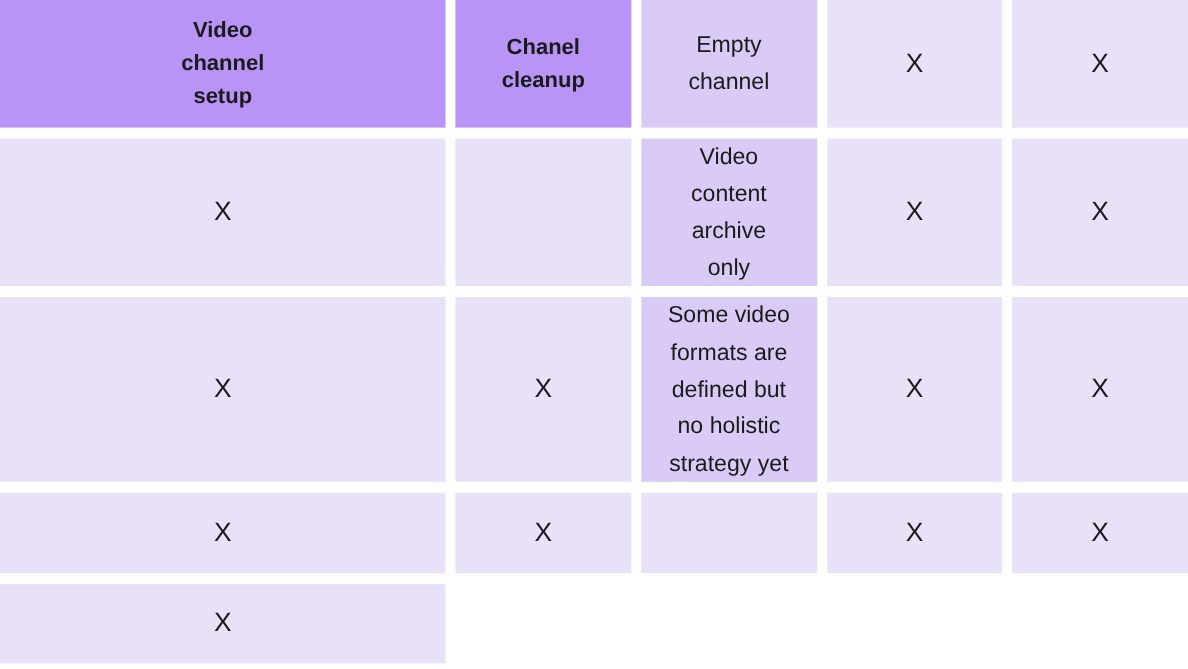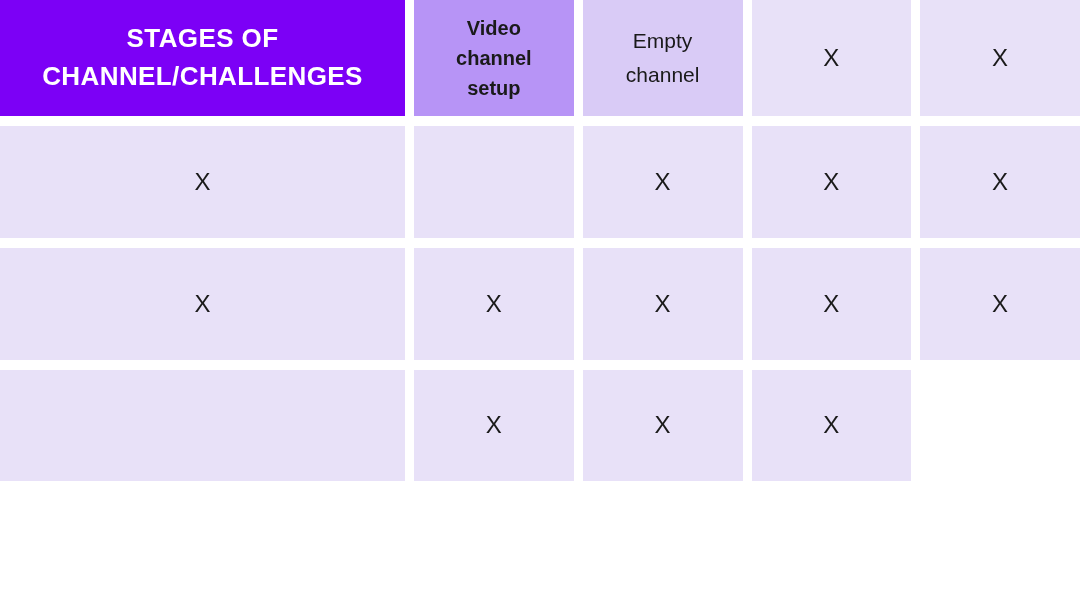--- a/index.html
+++ b/index.html
@@ -36,37 +36,40 @@
   .mark{
     background:#e8e1f8;color:#1a1a1a;
     font-size:24px;
   }
 </style>
 </head>
 <body>
 
 <div class="board">
 
-  <div class="cell corner">STAGES OF
-CHANNEL/CHALLENGES</div>
   <div class="cell colhead">Video
 channel
 setup</div>
+  <div class="cell colhead">Chanel
+cleanup</div>
 
   <div class="cell rowlabel">Empty channel</div>
   <div class="cell mark">X</div>
   <div class="cell mark">X</div>
   <div class="cell mark">X</div>
   <div class="cell mark"></div>
 
+  <div class="cell rowlabel">Video content archive only</div>
   <div class="cell mark">X</div>
   <div class="cell mark">X</div>
   <div class="cell mark">X</div>
   <div class="cell mark">X</div>
 
+  <div class="cell rowlabel">Some video formats are defined but
+no holistic strategy yet</div>
   <div class="cell mark">X</div>
   <div class="cell mark">X</div>
   <div class="cell mark">X</div>
   <div class="cell mark">X</div>
 
   <div class="cell mark"></div>
   <div class="cell mark">X</div>
   <div class="cell mark">X</div>
   <div class="cell mark">X</div>
 

